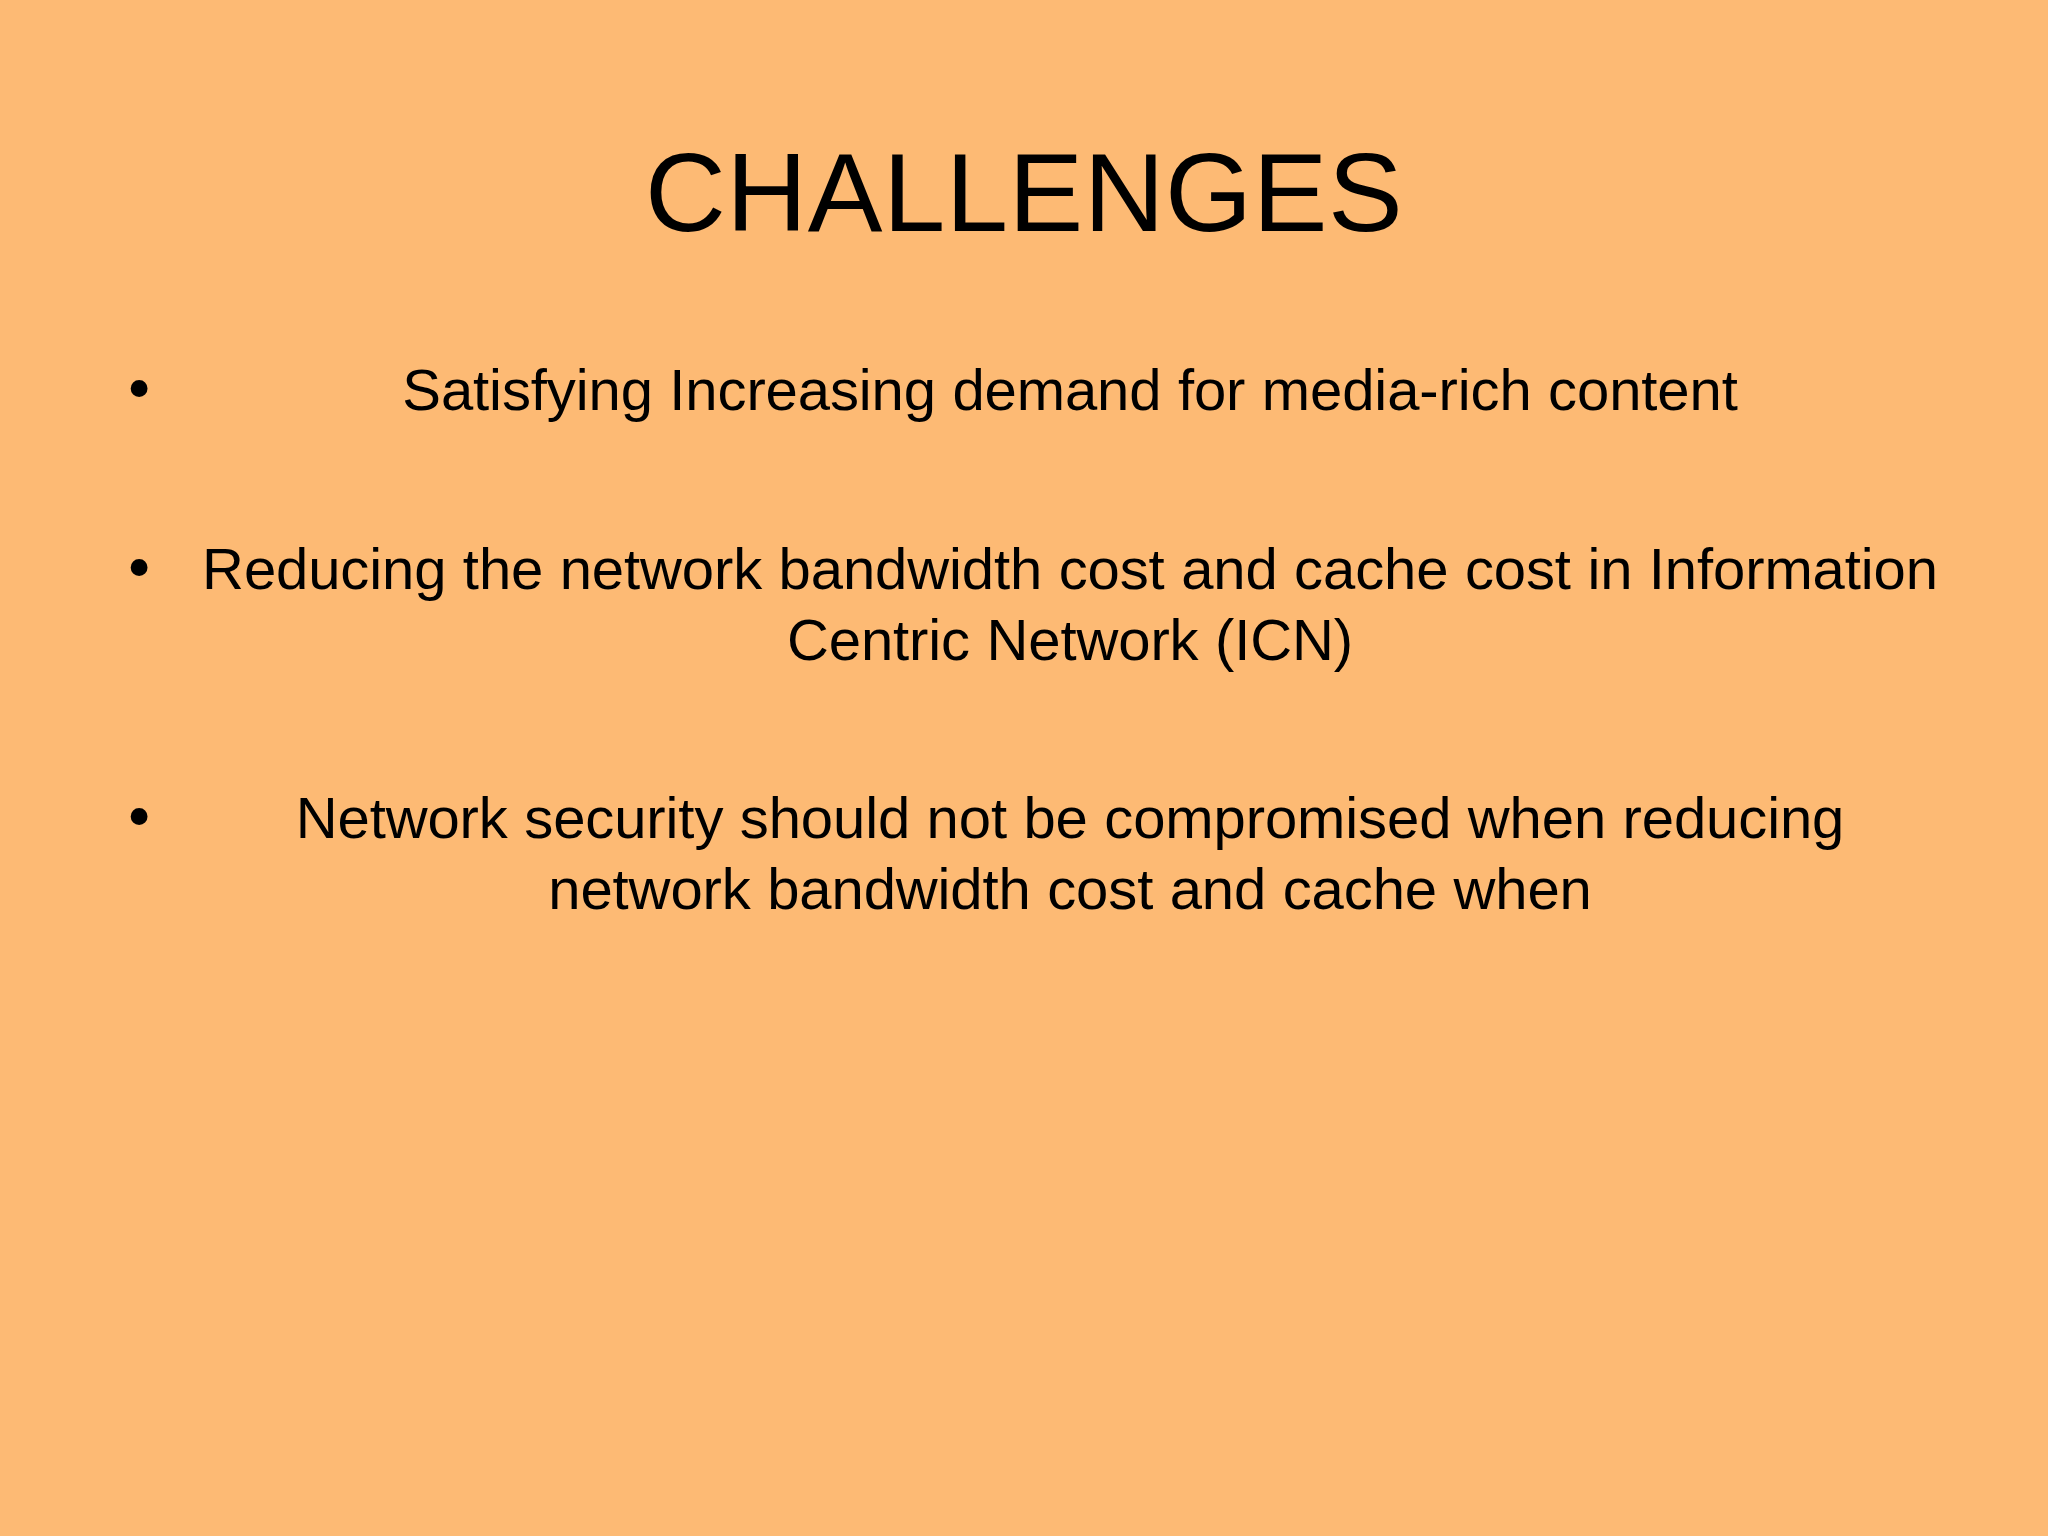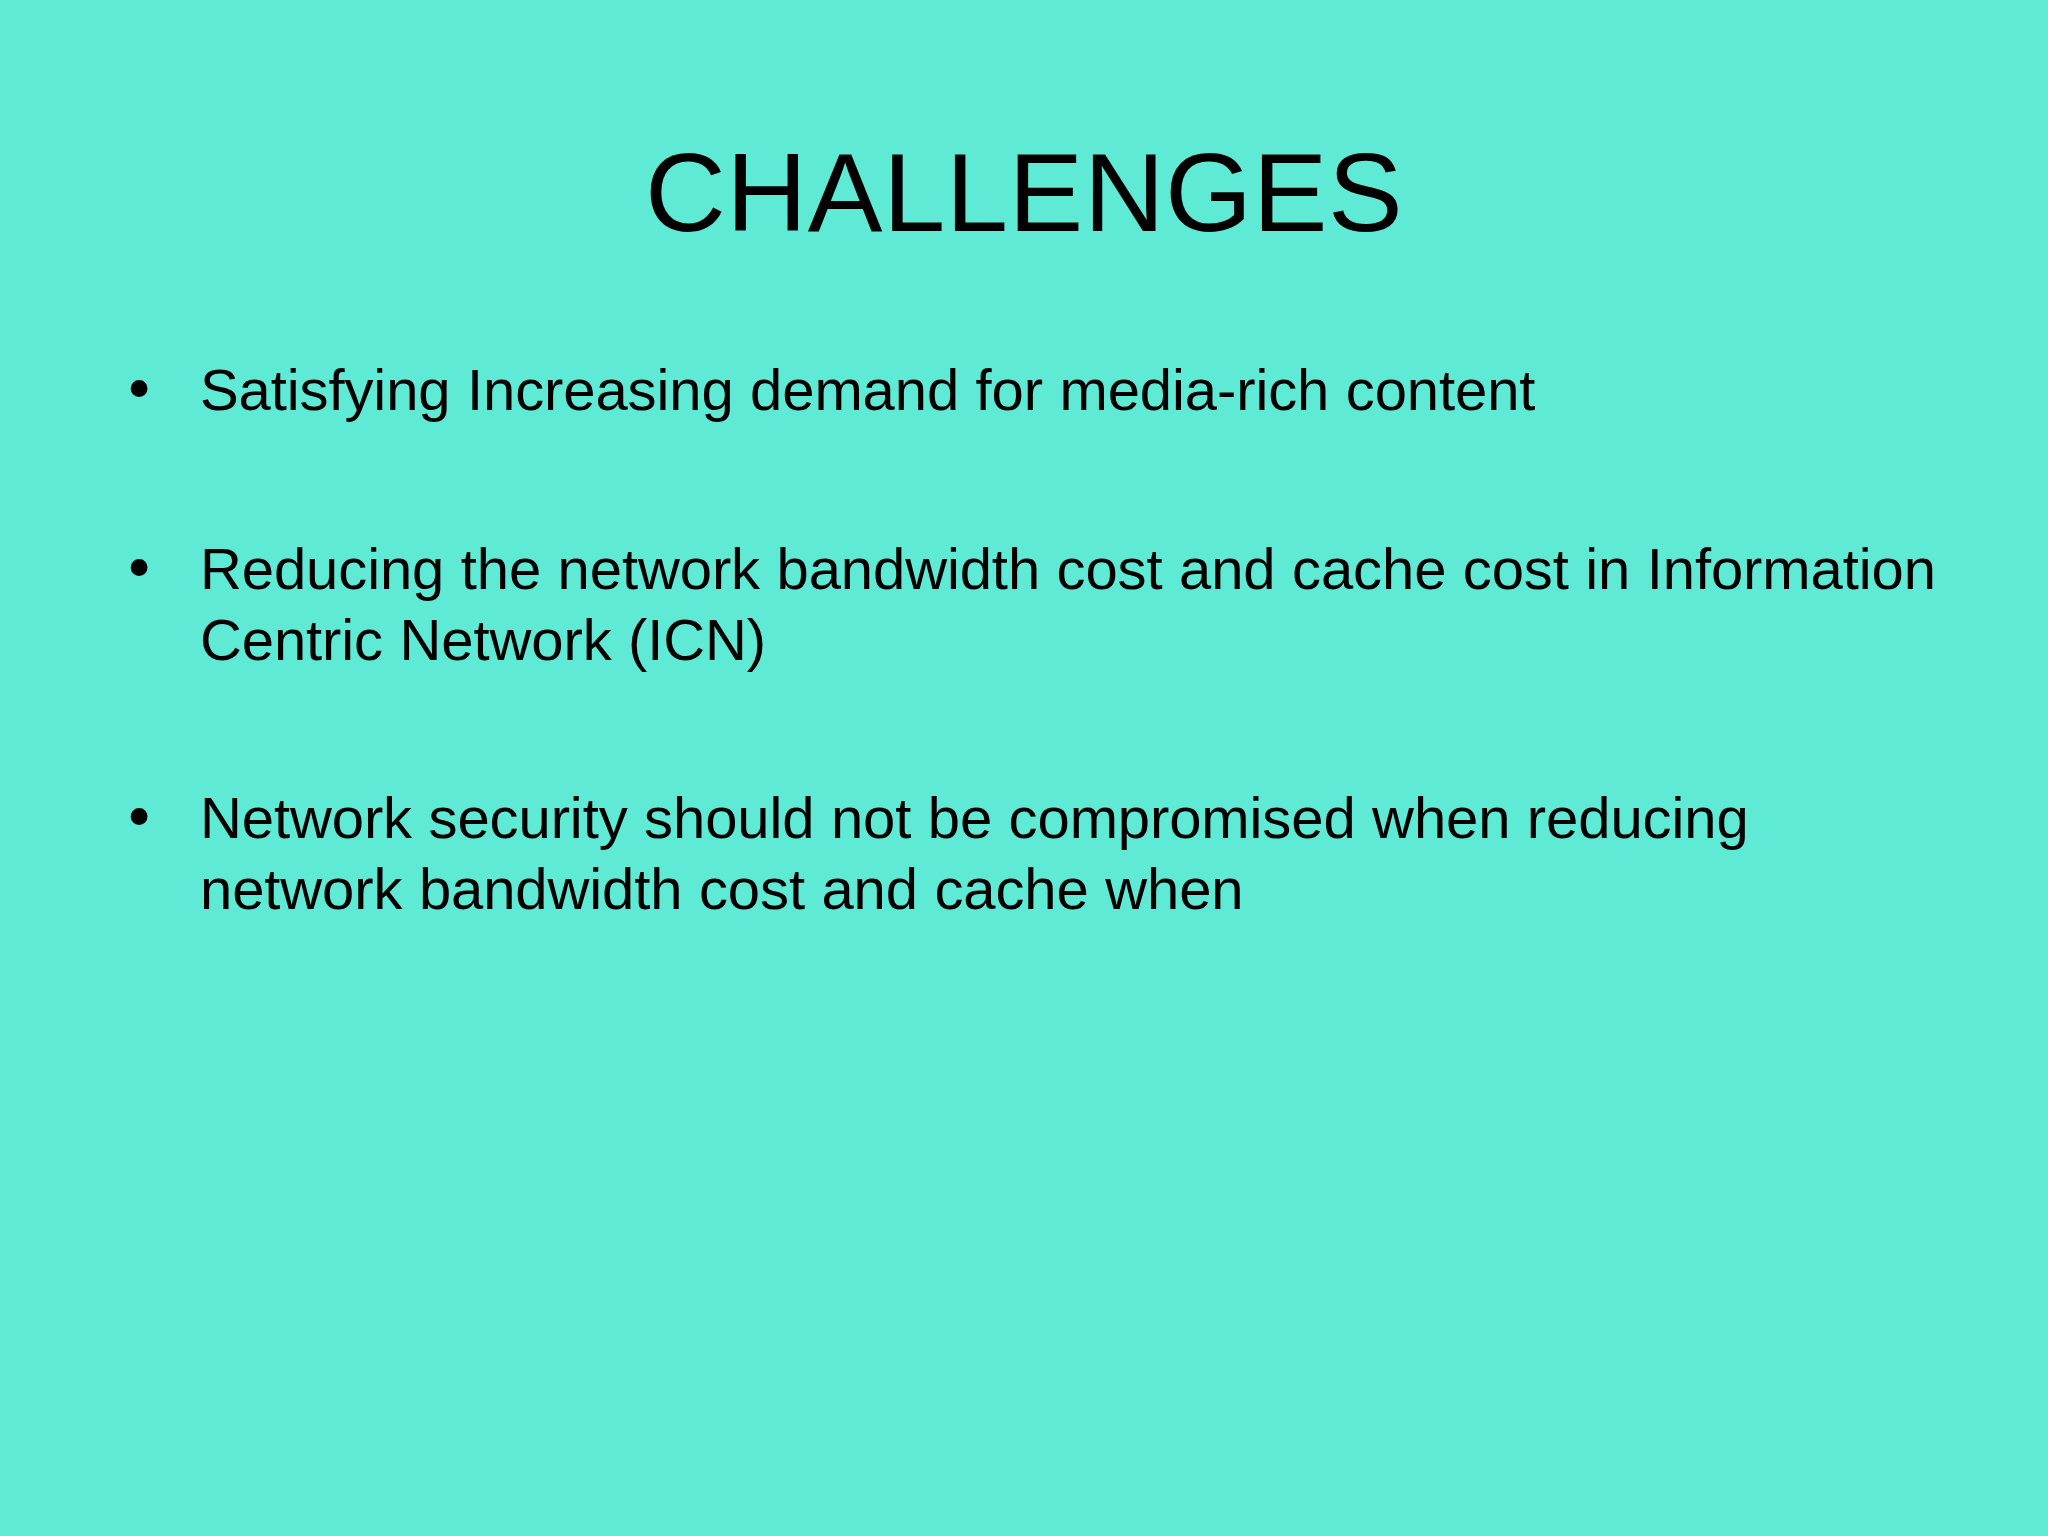--- a/index.html
+++ b/index.html
@@ -7,21 +7,21 @@
     padding: 0;
     background: #ffffff;
   }
   body {
     font-family: "Liberation Sans", sans-serif;
   }
   .slide {
     position: relative;
     width: 2048px;
     height: 1536px;
-    background: #5eead4;
+    background: #fdba74;
     overflow: hidden;
     box-sizing: border-box;
   }
   .slide-title {
     position: absolute;
     left: 0;
     top: 130px;
     width: 2048px;
     text-align: center;
     font-family: "Liberation Sans", sans-serif;
@@ -59,20 +59,21 @@
   }
   .bullet-text {
     flex: 1 1 auto;
     font-family: "Liberation Sans", sans-serif;
     font-size: 58px;
     line-height: 1.22;
     color: #000000;
     font-weight: 400;
     letter-spacing: -0.1px;
     word-spacing: 0.5px;
+    text-align: center;
   }
 </style>
 </head>
 <body>
 
 <div class="slide">
 
   <div class="slide-title">CHALLENGES</div>
 
   <div class="body-block">

